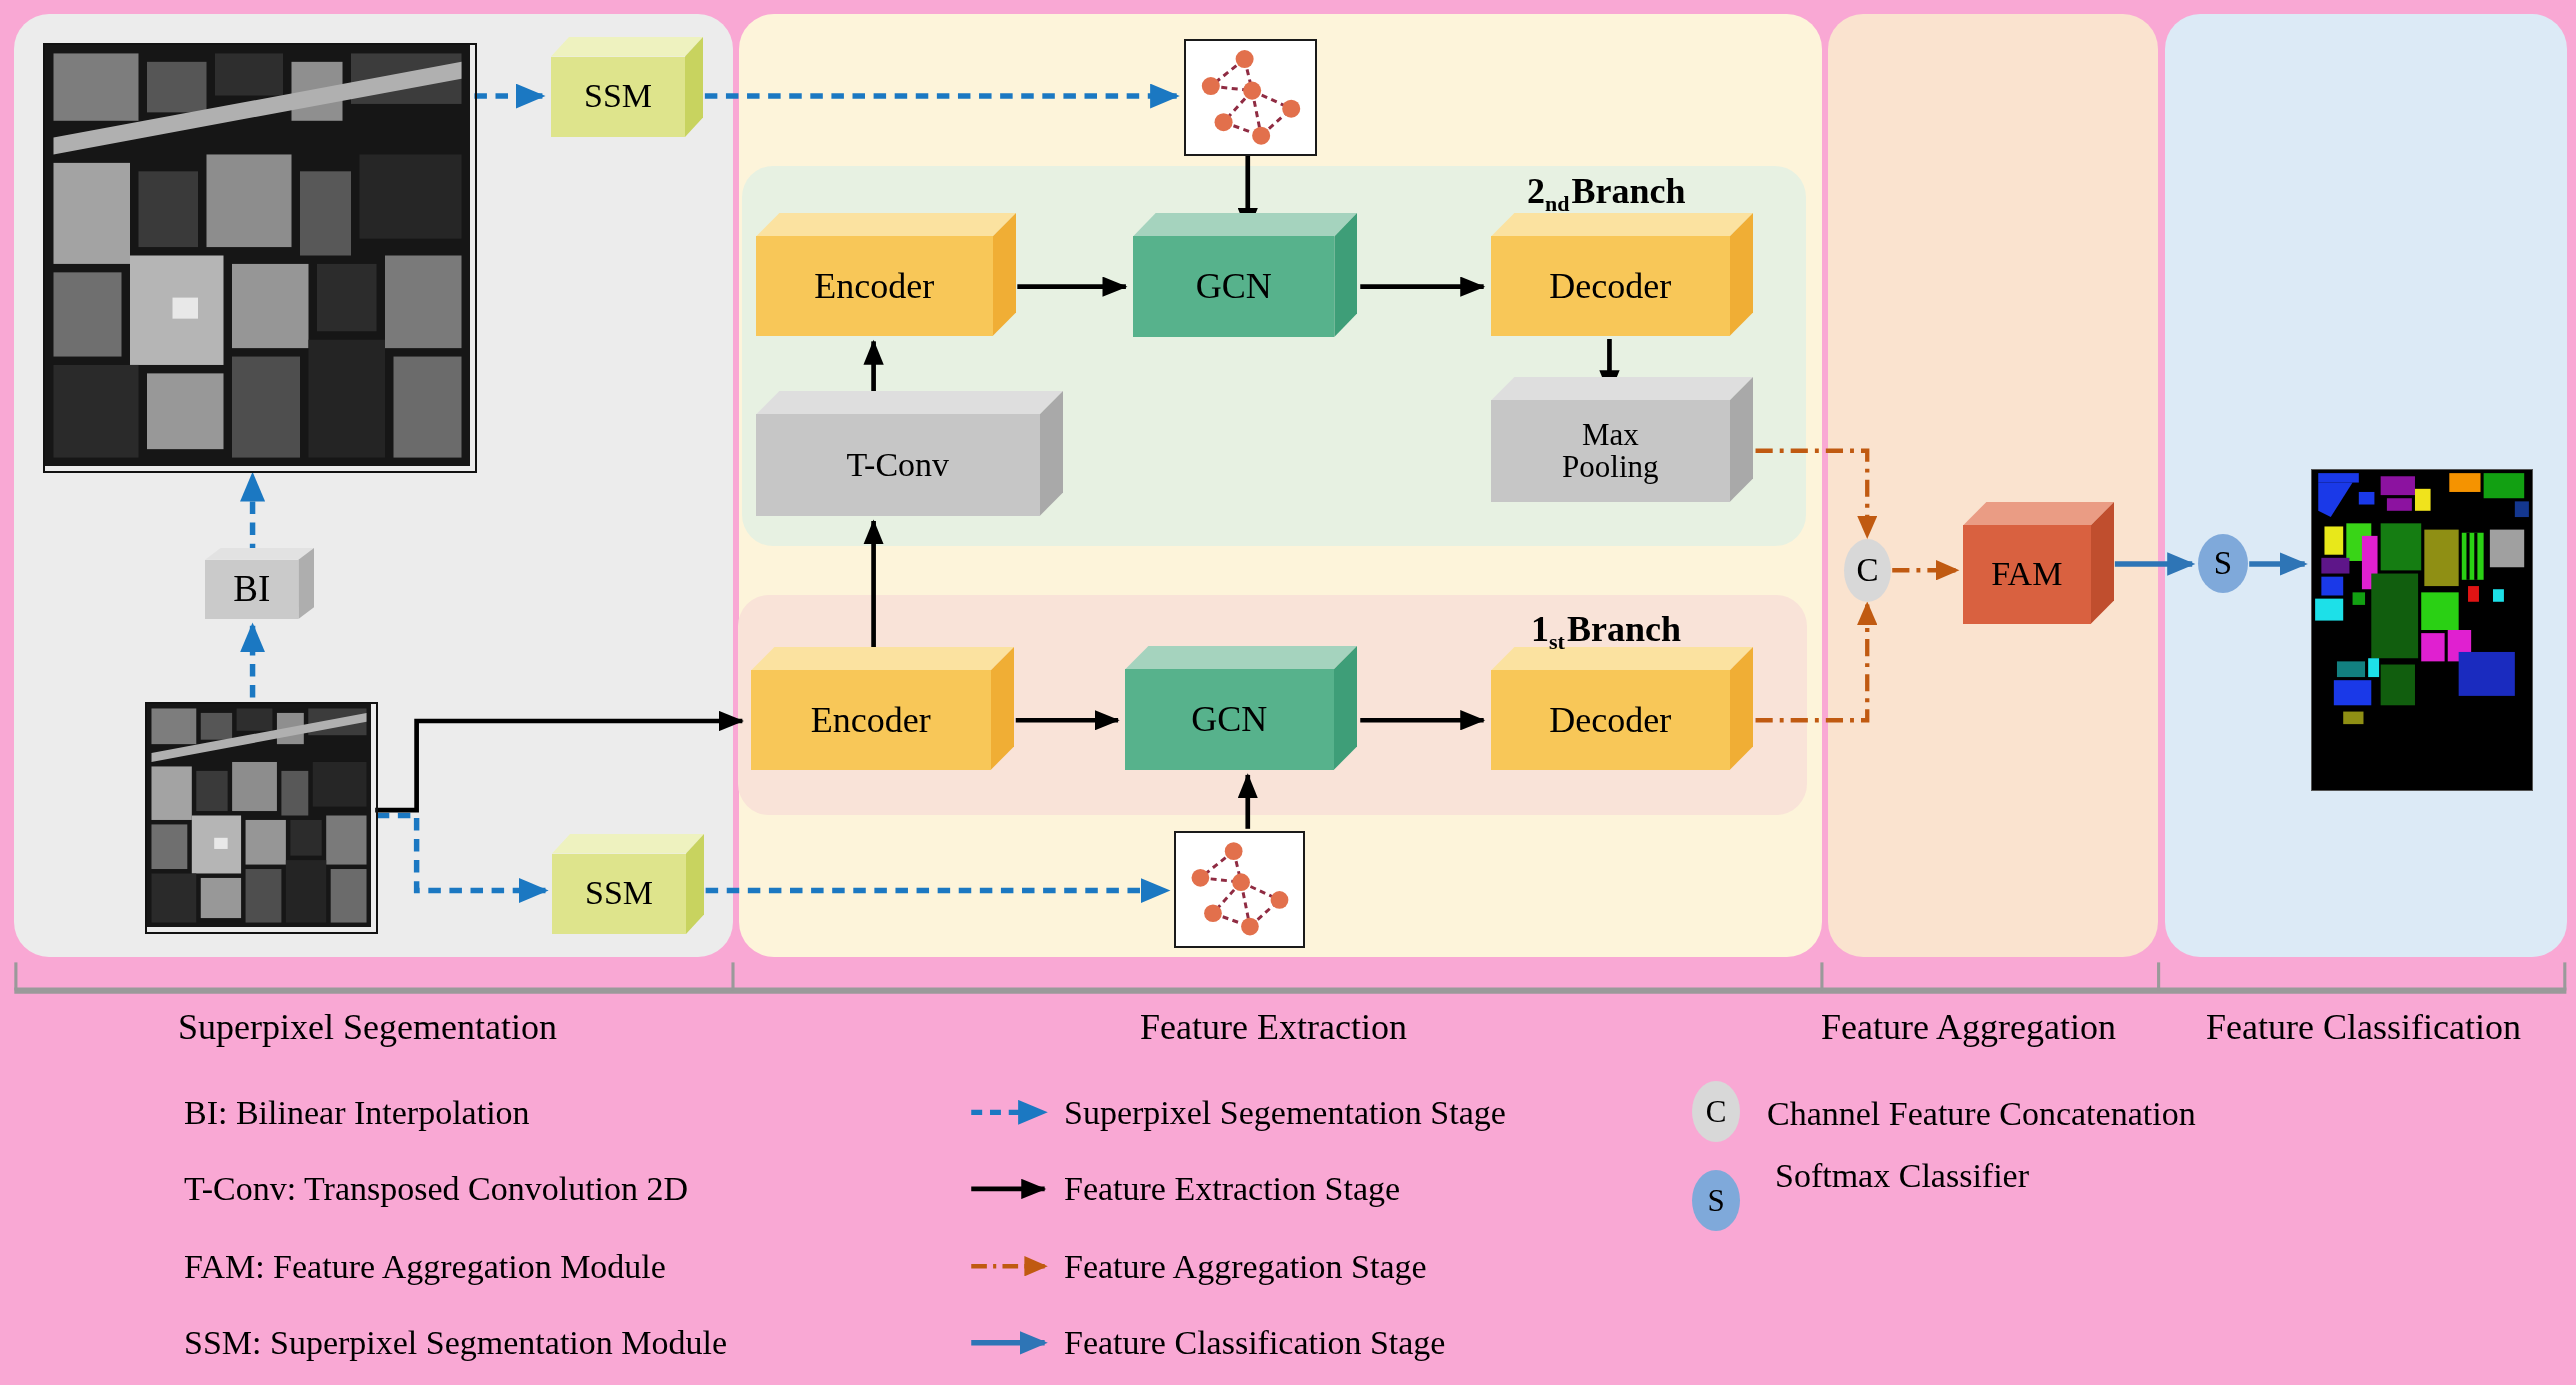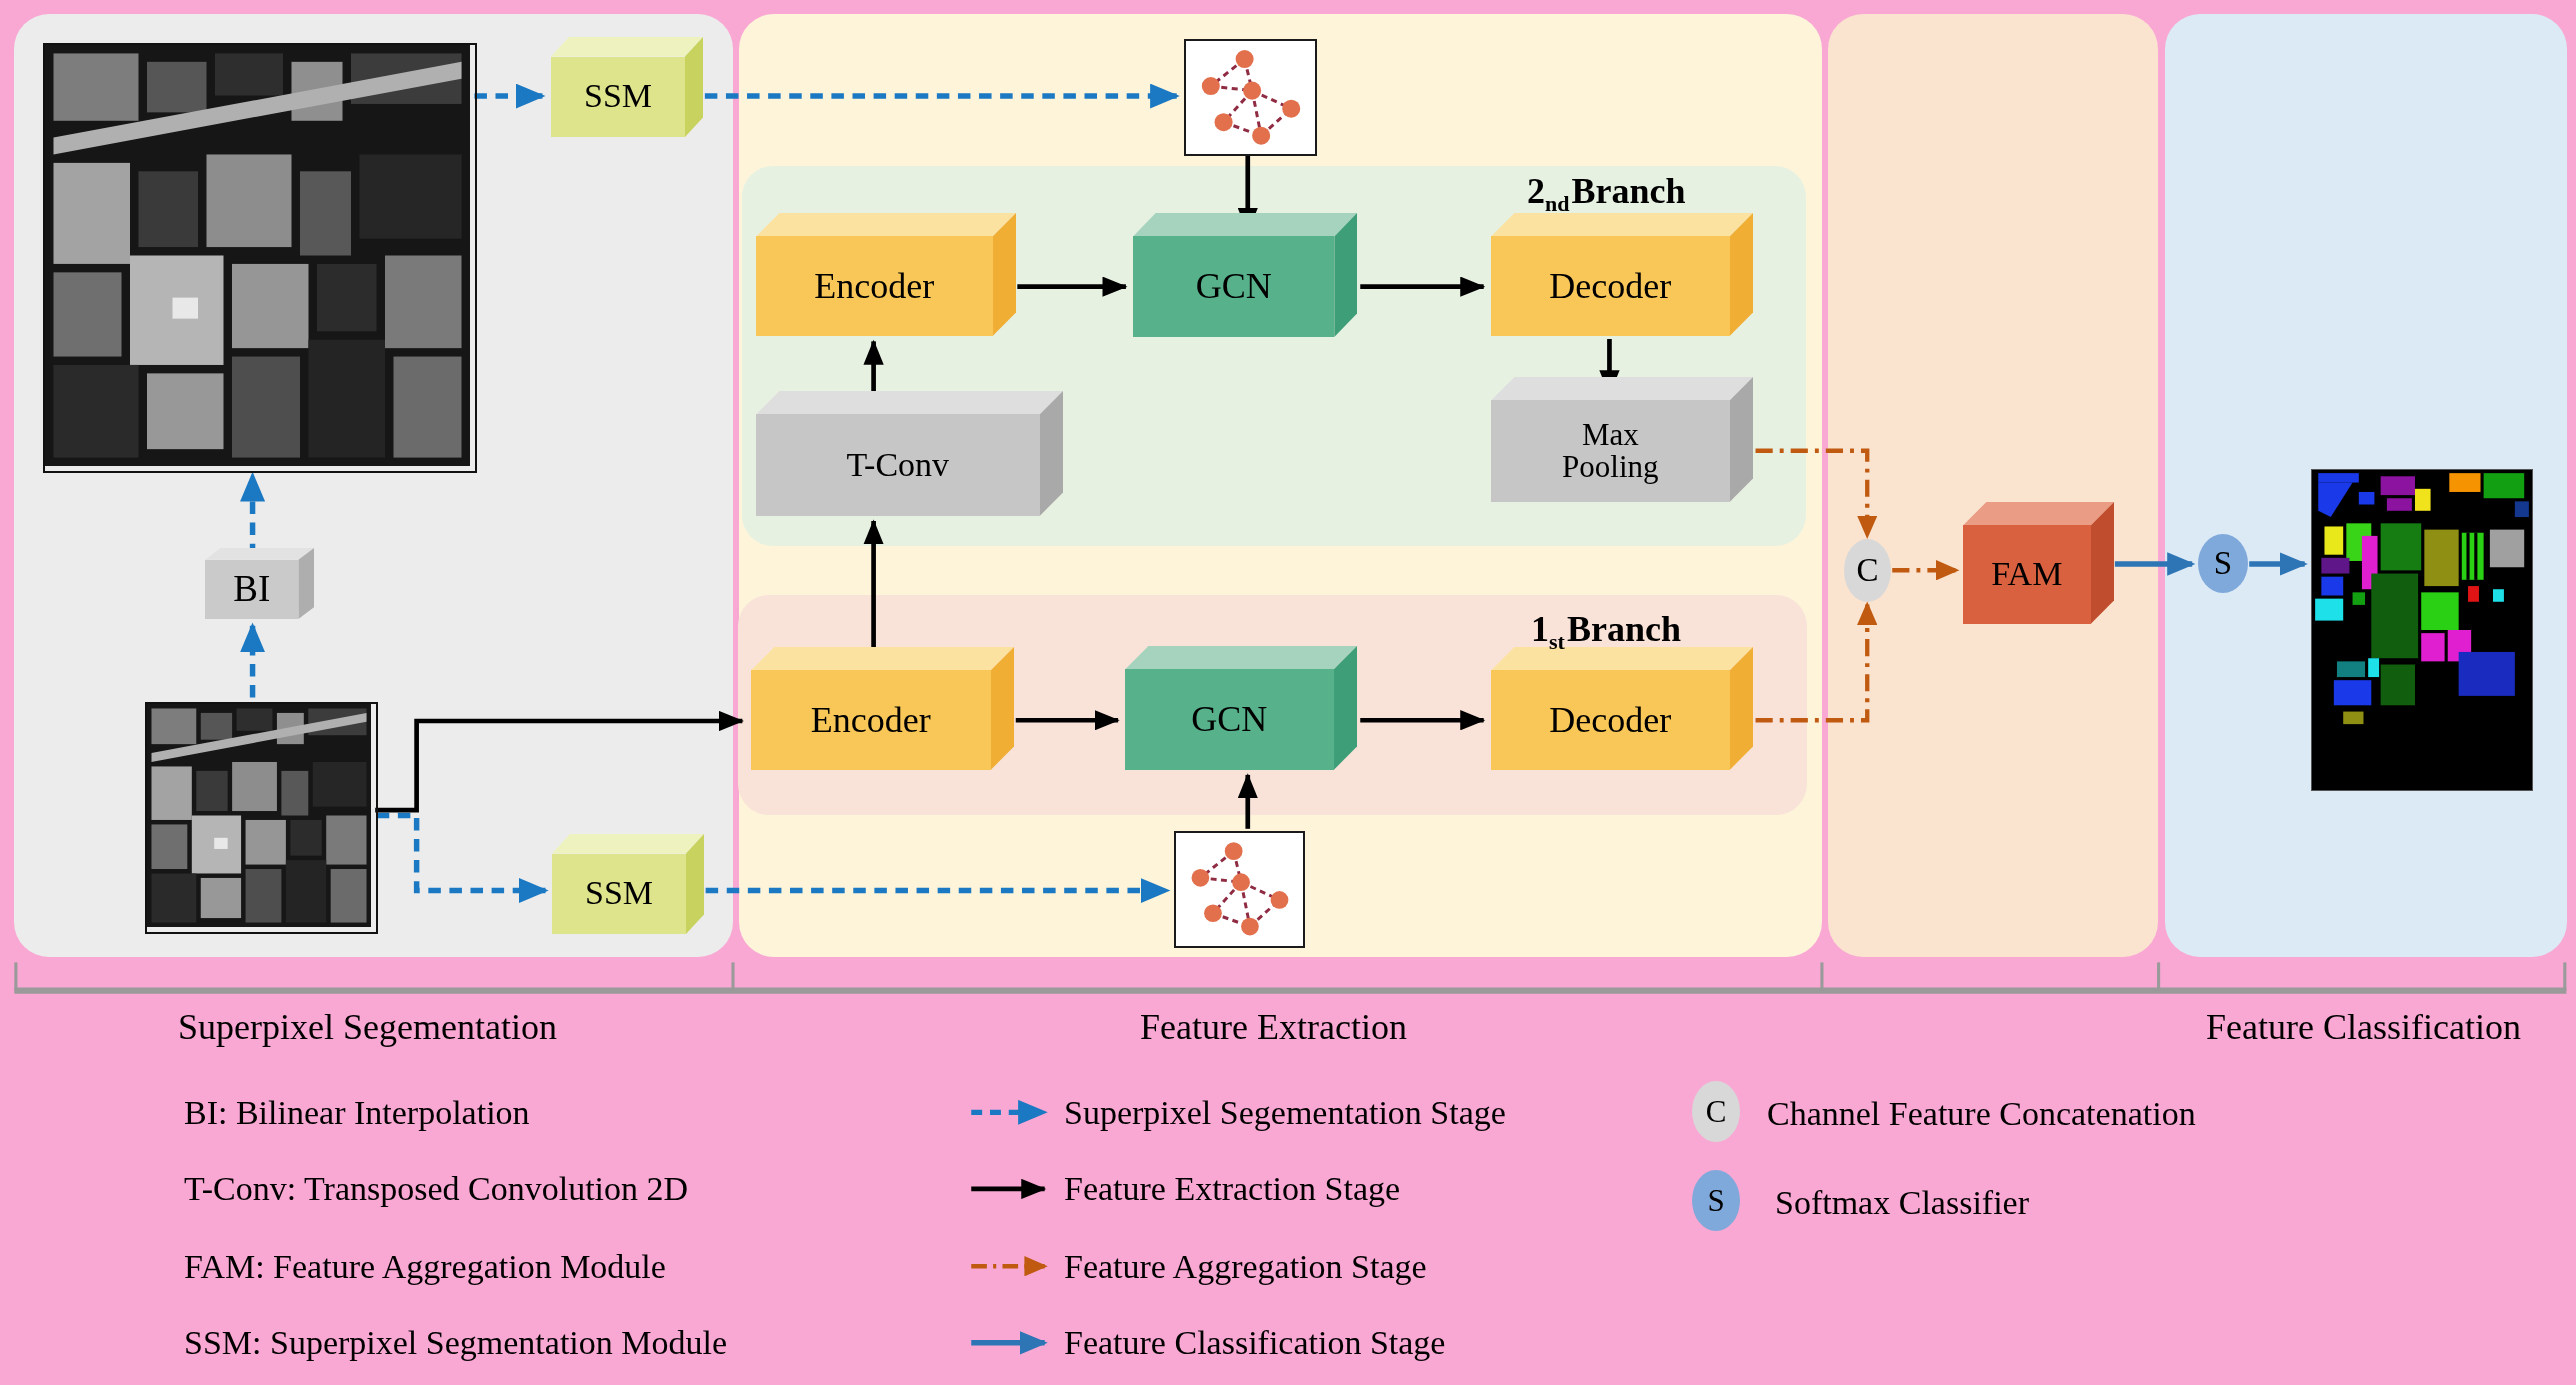--- a/index.html
+++ b/index.html
@@ -354,35 +354,36 @@
 
   <div class="branch-label" style="left:1527px;top:170px;">
     <span>2</span><sub class="sub">nd</sub><span class="word">Branch</span>
   </div>
   <div class="branch-label" style="left:1531px;top:608px;text-align:right;">
     <span>1</span><sub class="sub">st</sub><span class="word">Branch</span>
   </div>
 
   <div class="section-label" style="left:94px;top:1006px;">Superpixel Segementation</div>
   <div class="section-label" style="left:1000px;top:1006px;">Feature Extraction</div>
+  <div class="section-label" style="left:1695px;top:1006px;">Feature Aggregation</div>
   <div class="section-label" style="left:2090px;top:1006px;">Feature Classification</div>
 
   <div class="leg-text" style="left:184px;top:1094px;">BI: Bilinear Interpolation</div>
   <div class="leg-text" style="left:184px;top:1170px;">T-Conv: Transposed Convolution 2D</div>
   <div class="leg-text" style="left:184px;top:1248px;">FAM: Feature Aggregation Module</div>
   <div class="leg-text" style="left:184px;top:1324px;">SSM: Superpixel Segmentation Module</div>
 
   <div class="leg-text" style="left:1064px;top:1094px;">Superpixel Segementation Stage</div>
   <div class="leg-text" style="left:1064px;top:1170px;">Feature Extraction Stage</div>
   <div class="leg-text" style="left:1064px;top:1248px;">Feature Aggregation Stage</div>
   <div class="leg-text" style="left:1064px;top:1324px;">Feature  Classification Stage</div>
 
   <div class="ellipse" style="left:1692px;top:1081px;width:48px;height:61px;background:#D8D8D8;font-size:31px;">
     <span>C</span>
   </div>
   <div class="leg-text" style="left:1767px;top:1095px;">Channel Feature Concatenation</div>
   <div class="ellipse" style="left:1692px;top:1170px;width:48px;height:61px;background:#7FA9DA;font-size:31px;">
     <span>S</span>
   </div>
-  <div class="leg-text" style="left:1775px;top:1184px;">Softmax Classifier</div>
+  <div class="leg-text" style="left:1775px;top:1157px;">Softmax Classifier</div>
 
 </div>
 
 
 </body></html>

